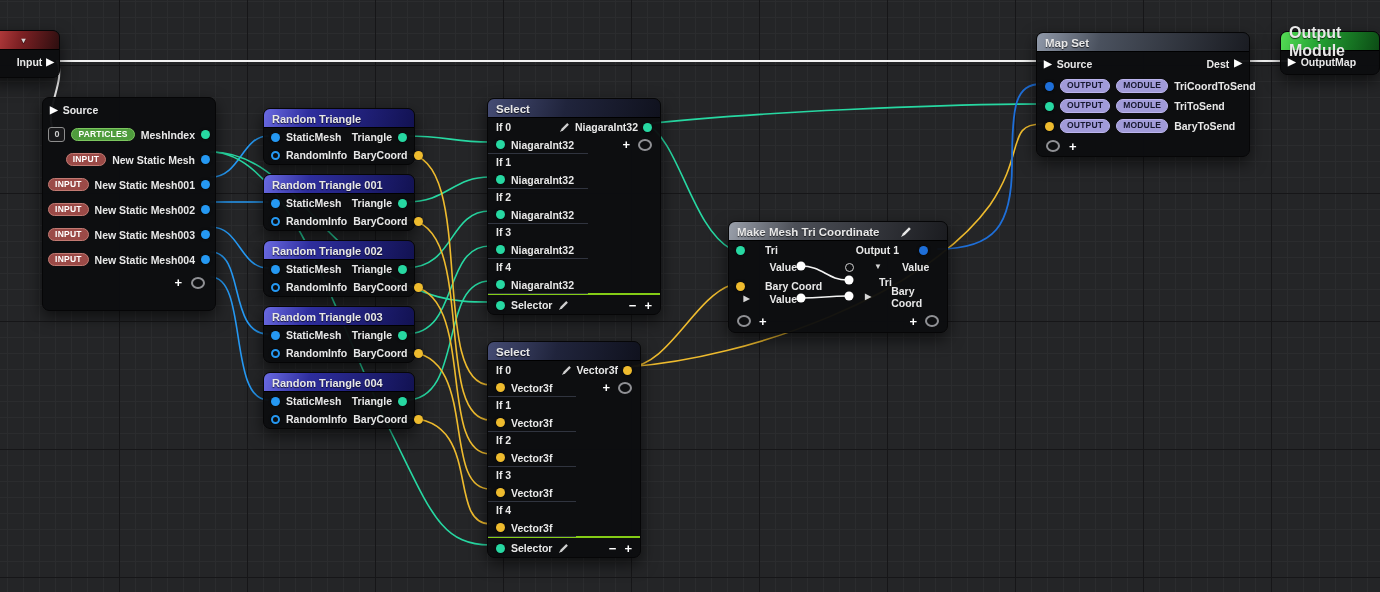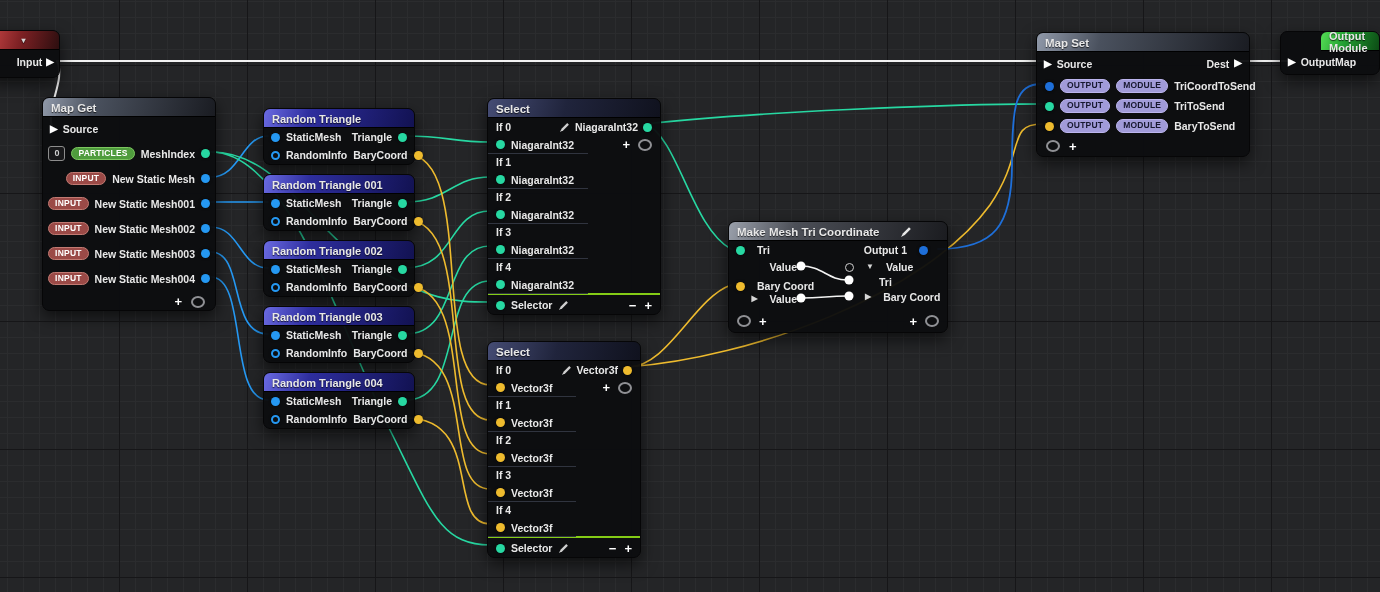--- a/index.html
+++ b/index.html
@@ -66,21 +66,21 @@
   .sel-label{height:18px;display:flex;align-items:center;padding:0 8px;}
   .sel-pinrow{height:17px;display:flex;align-items:center;gap:6px;padding:0 8px;position:relative;}
   .sel-pinrow::after{content:"";position:absolute;left:0;bottom:-1px;width:58%;height:1px;background:#30343f;}
   .sel-right{margin-left:auto;display:flex;align-items:center;gap:8px;}
   .sel-out{margin-left:auto;display:flex;align-items:center;gap:5px;}
   .sel-selector{height:20px;display:flex;align-items:center;gap:6px;padding:0 8px;border-top:2px solid #84cc16;}
 
   .ms-row{height:20px;display:flex;align-items:center;gap:6px;padding:0 8px;}
   .ms-bottom{height:20px;display:flex;align-items:center;gap:9px;padding:0 9px;}
 
-  .mk{position:absolute;display:flex;align-items:center;gap:12px;height:14px;}
+  .mk{position:absolute;display:flex;align-items:center;gap:20px;height:14px;}
 </style>
 </head>
 <body>
 
 <div class="canvas">
 
   <svg class="wires" width="1380" height="592">
 
     <path class="w" d="M57,61 L1044,61"></path>
     <path class="w" d="M57,61 C66,80 46,106 52,127"></path>
@@ -120,23 +120,20 @@
     <div class="node-header hdr-red" style="justify-content:center;">
       <span class="caret">▾</span>
     </div>
     <div class="src-row" style="justify-content:flex-end;gap:4px;padding-right:5px;">
       <span>Input</span>
       <span class="exec">▶</span>
     </div>
   </div>
 
   <div class="node" style="left:42px;top:97px;width:172px;height:212px;">
-    <div class="node-header hdr-slate">
-      <span>Map Get</span>
-    </div>
     <div class="src-row">
       <span class="exec">▶</span>
       <span>Source</span>
     </div>
     <div class="mg-row">
       <span class="idx-badge" style="margin-right:auto;margin-left:18px;">0</span>
       <span class="pill particles">PARTICLES</span>
       <span>MeshIndex</span>
       <span class="pin green"></span>
     </div>
@@ -497,21 +494,21 @@
       <span class="pill outm">MODULE</span>
       <span>BaryToSend</span>
     </div>
     <div class="ms-bottom">
       <span class="ellipse-ic"></span>
       <span class="plus-ic">+</span>
     </div>
   </div>
 
   <div class="node" style="left:1280px;top:31px;width:98px;height:42px;">
-    <div class="node-header hdr-green" style="font-size:11px;margin-left:40px;">
+    <div class="node-header hdr-green" style="font-size:16px;">
       <span>Output Module</span>
     </div>
     <div class="src-row" style="height:22px;">
       <span class="exec">▶</span>
       <span>OutputMap</span>
     </div>
   </div>
 
   <svg class="overlay" width="1380" height="592">
     <path d="M801,266 C822,266 828,280 847,280" fill="none" stroke="#f2f2f2" stroke-width="1.6"></path>

